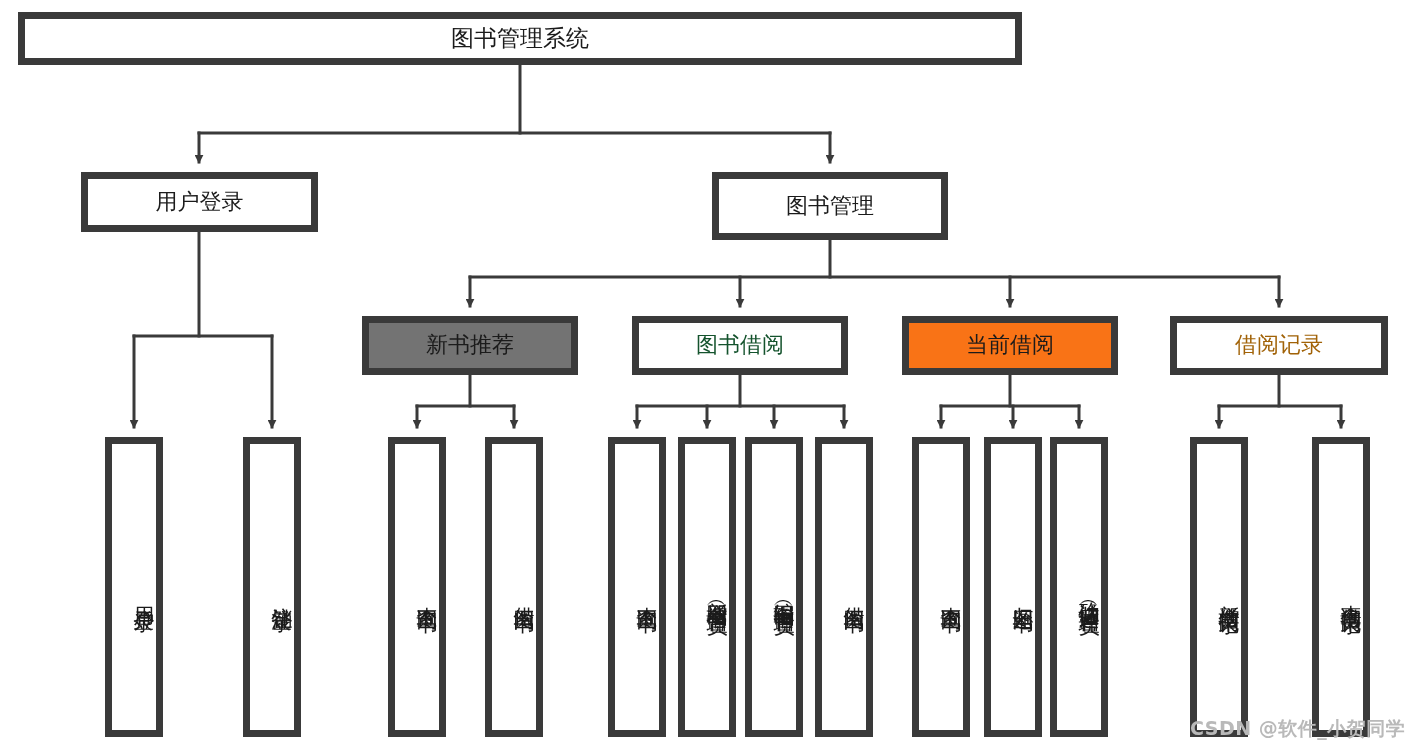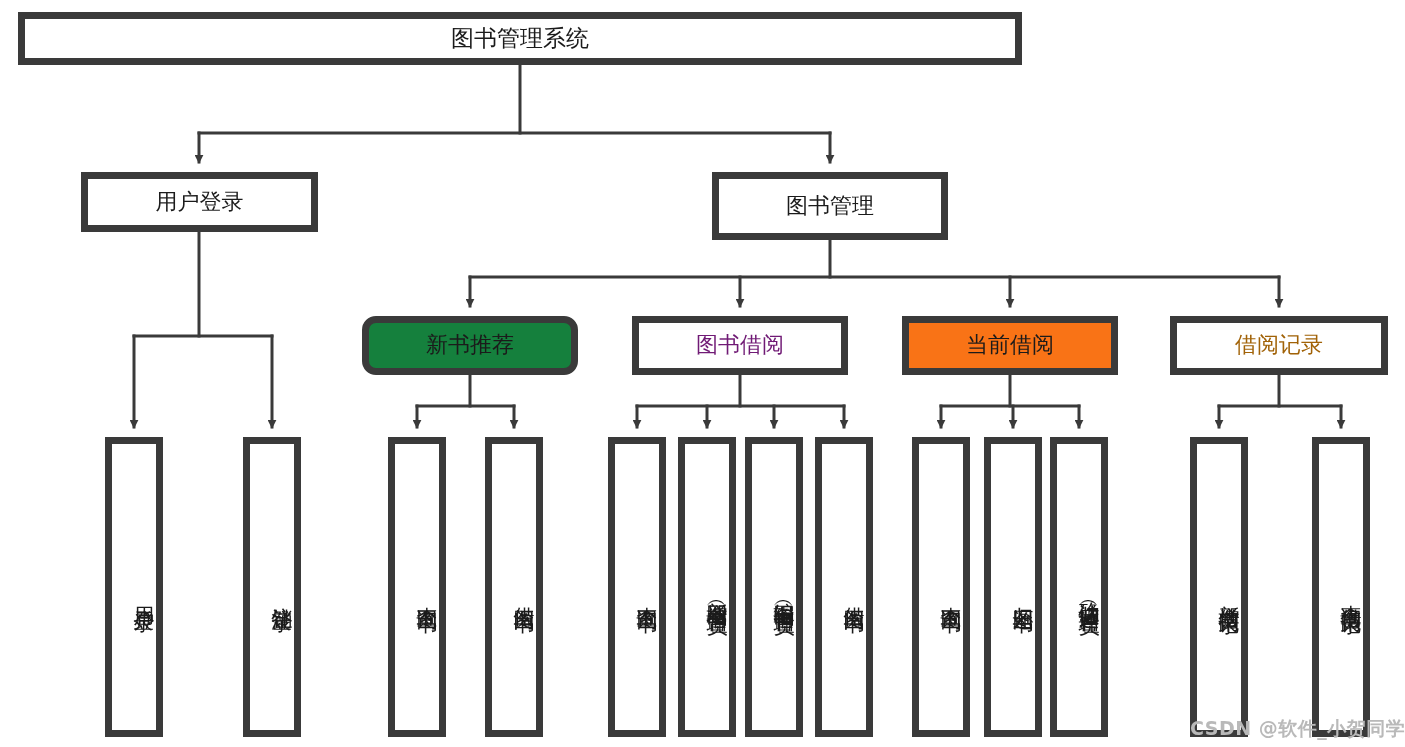--- a/index.html
+++ b/index.html
@@ -125,24 +125,24 @@
     <span>图书管理系统</span>
   </div>
 
   <div class="node h" id="node-l2-0" style="left: 81px; top: 172px; width: 237px; height: 60px; border-color: rgb(58, 58, 58); background: rgb(255, 255, 255); color: rgb(27, 27, 27);">
     <span>用户登录</span>
   </div>
   <div class="node h" id="node-l2-1" style="left: 712px; top: 172px; width: 236px; height: 68px; border-color: rgb(58, 58, 58); background: rgb(255, 255, 255); color: rgb(27, 27, 27);">
     <span>图书管理</span>
   </div>
 
-  <div class="node h" id="node-l3-0" style="left: 362px; top: 316px; width: 216px; height: 59px; border-color: rgb(58, 58, 58); background: #15803d; color: rgb(27, 27, 27); border-radius: 14px;">
+  <div class="node h" id="node-l3-0" style="left: 362px; top: 316px; width: 216px; height: 59px; border-color: rgb(58, 58, 58); background: #737373; color: rgb(27, 27, 27);">
     <span>新书推荐</span>
   </div>
-  <div class="node h" id="node-l3-1" style="left: 632px; top: 316px; width: 216px; height: 59px; border-color: rgb(58, 58, 58); background: rgb(255, 255, 255); color: #701a75;">
+  <div class="node h" id="node-l3-1" style="left: 632px; top: 316px; width: 216px; height: 59px; border-color: rgb(58, 58, 58); background: rgb(255, 255, 255); color: #14532d;">
     <span>图书借阅</span>
   </div>
   <div class="node h" id="node-l3-2" style="left: 902px; top: 316px; width: 216px; height: 59px; border-color: rgb(58, 58, 58); background: #f97316; color: rgb(27, 27, 27);">
     <span>当前借阅</span>
   </div>
   <div class="node h" id="node-l3-3" style="left: 1170px; top: 316px; width: 218px; height: 59px; border-color: rgb(58, 58, 58); background: rgb(255, 255, 255); color: #a16207;">
     <span>借阅记录</span>
   </div>
 
   <div class="node leaf" id="node-leaf-0" style="left: 105px; top: 437px; width: 58px; height: 300px; border-color: rgb(58, 58, 58); background: rgb(255, 255, 255); color: rgb(27, 27, 27);">

